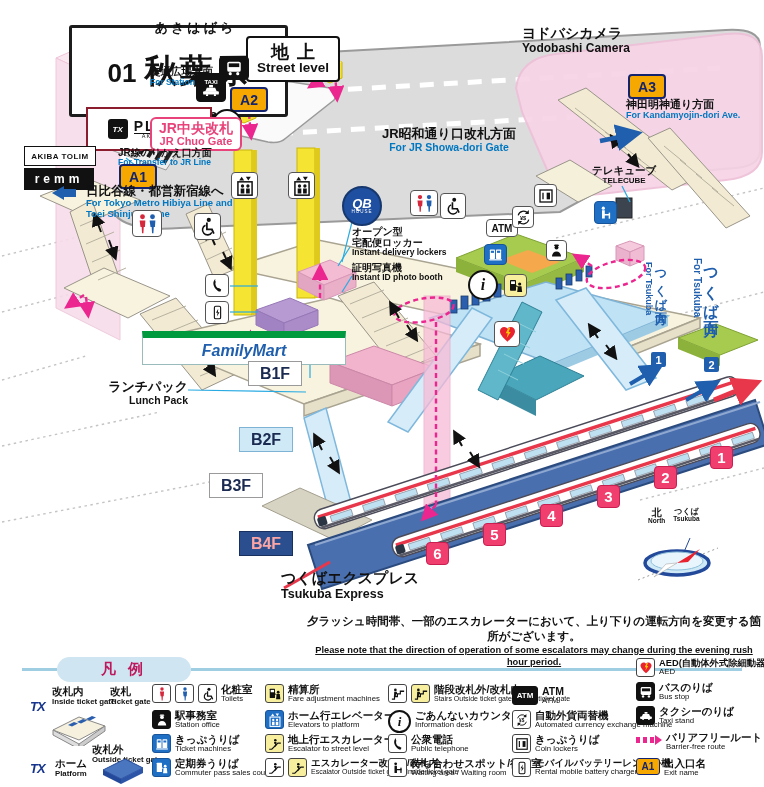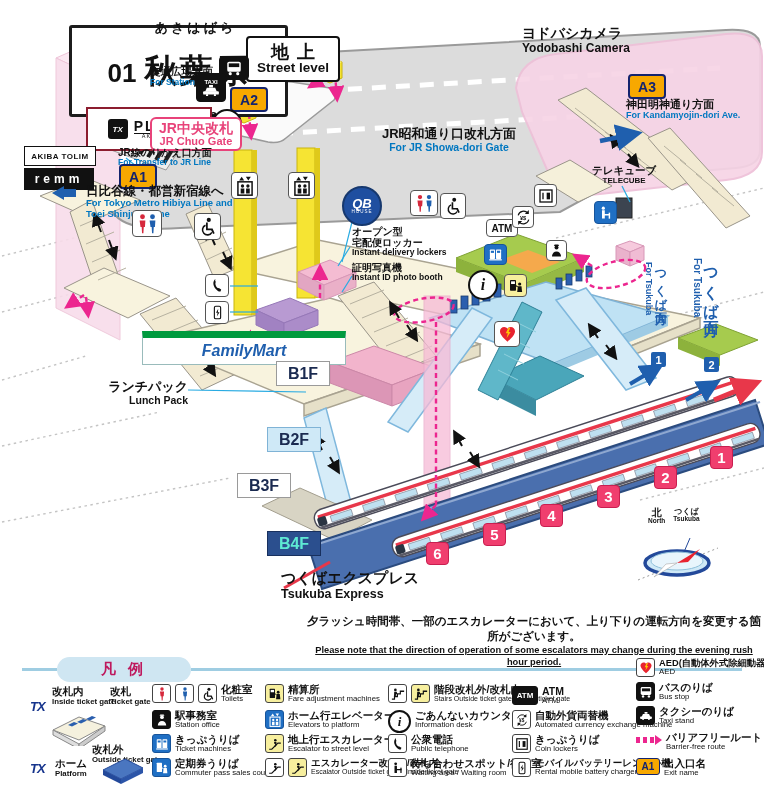--- a/index.html
+++ b/index.html
@@ -19,23 +19,23 @@
   .sign .ro{font-size:15px;font-weight:bold;margin-left:34px;}
   
   .slbox{position:absolute;left:246px;top:36px;width:90px;height:42px;border:2.5px solid #111;border-radius:4px;
          background:#fff;display:flex;flex-direction:column;align-items:center;justify-content:center;line-height:1;}
   .slbox .jp{font-size:18px;font-weight:bold;letter-spacing:8px;margin-left:8px;}
   .slbox .en{font-size:13.5px;font-weight:bold;}
   
   .abadge{position:absolute;width:34px;height:21px;background:#f7a800;border:2px solid #14246e;border-radius:4px;
           color:#14246e;font-weight:bold;font-size:14px;display:flex;align-items:center;justify-content:center;}
   .floor{position:absolute;width:52px;height:23px;border:1.5px solid #9a9a9a;background:#fff;color:#1a2a50;
-         font-size:16px;font-weight:bold;display:flex;align-items:center;justify-content:center;margin-left:28px;}
+         font-size:16px;font-weight:bold;display:flex;align-items:center;justify-content:center;}
   .floor.b2{background:#cfe9f7;border-color:#7fb3d6;}
-  .floor.b4{background:#2b4f8e;border-color:#18305e;color:#5eead4;}
+  .floor.b4{background:#2b4f8e;border-color:#18305e;color:#fca5a5;}
   .carbadge{position:absolute;width:21px;height:21px;background:#f03e6e;border:1px solid #c81f50;border-radius:4px;
             color:#fff;font-weight:bold;font-size:15px;display:flex;align-items:center;justify-content:center;}
   .pbadge{position:absolute;width:15px;height:15px;background:#1f5fae;border-radius:2px;color:#fff;
           font-weight:bold;font-size:11px;display:flex;align-items:center;justify-content:center;}
   
   .bubble{position:absolute;left:150px;top:117px;border:2px solid #e8437a;border-radius:6px;background:#fff;
           padding:2px 7px;text-align:center;color:#e8437a;line-height:1.05;}
   .bubble .jp{font-size:14px;font-weight:bold;}
   .bubble .en{font-size:11px;font-weight:bold;}
   

